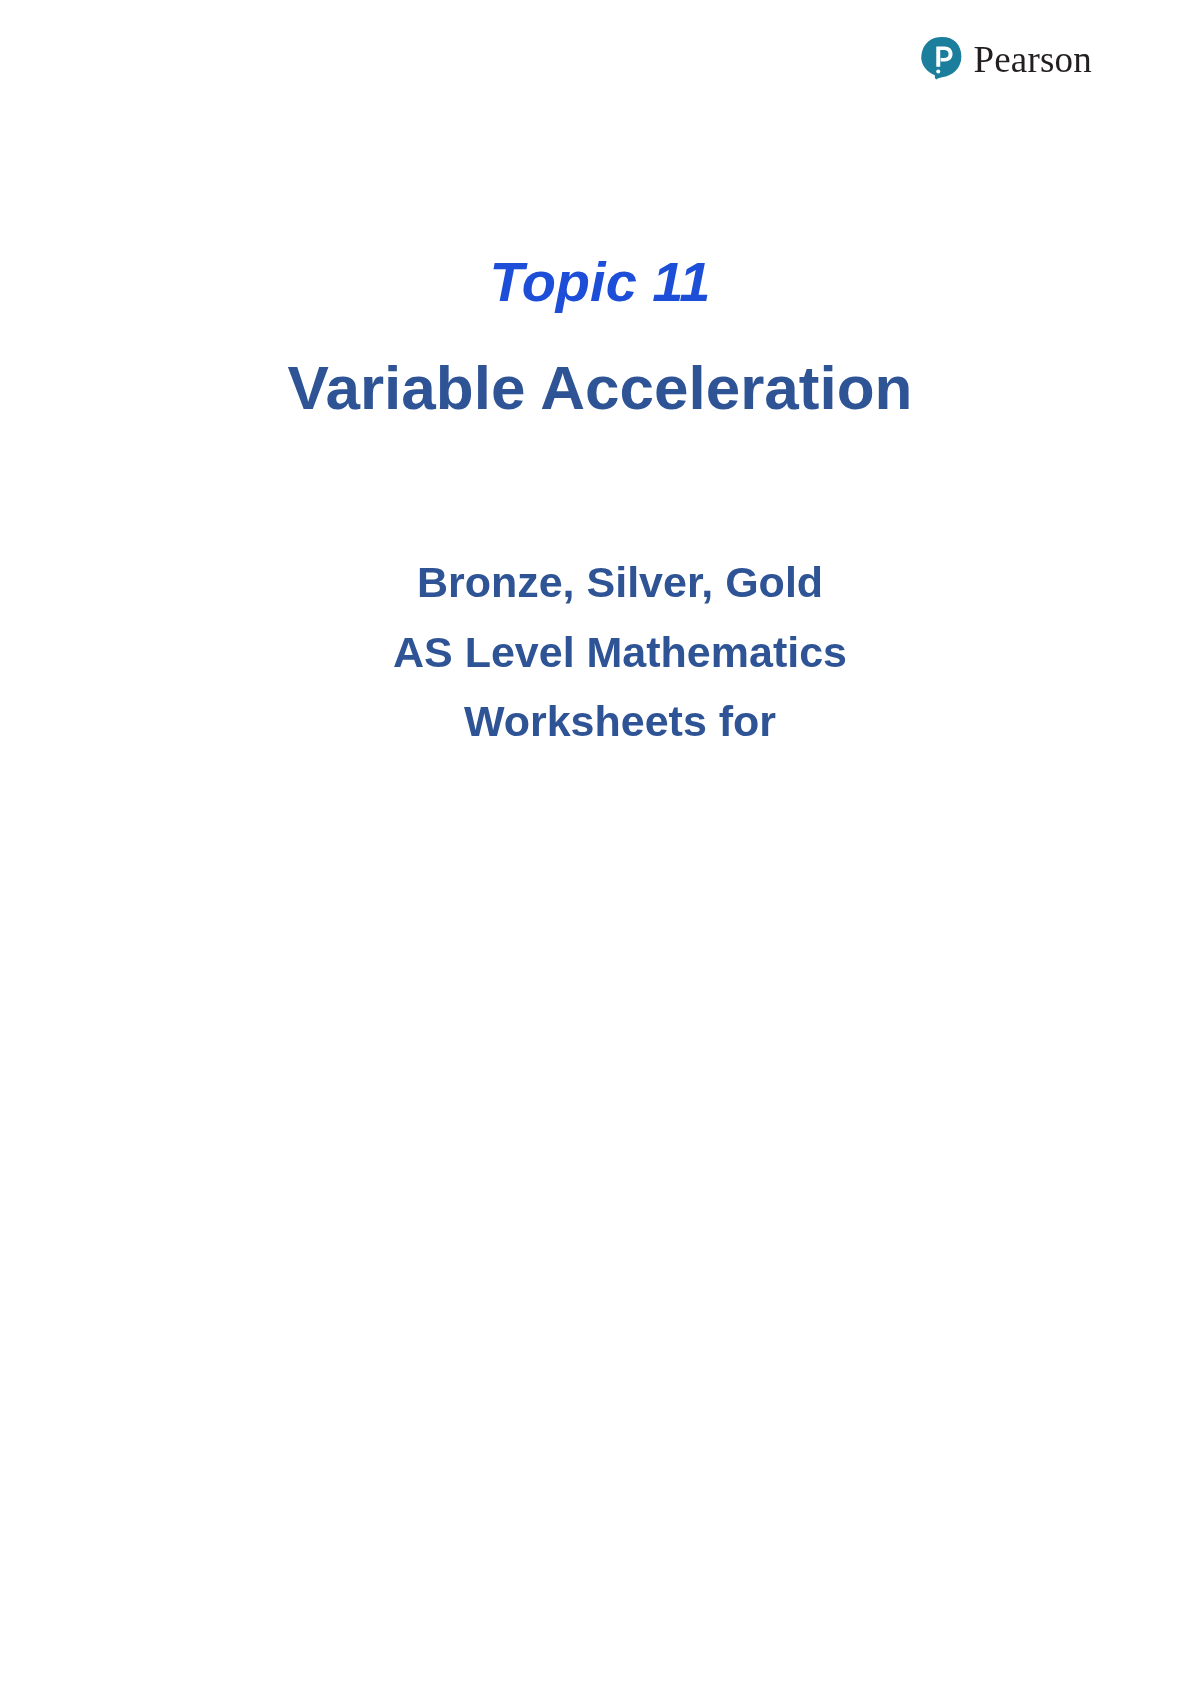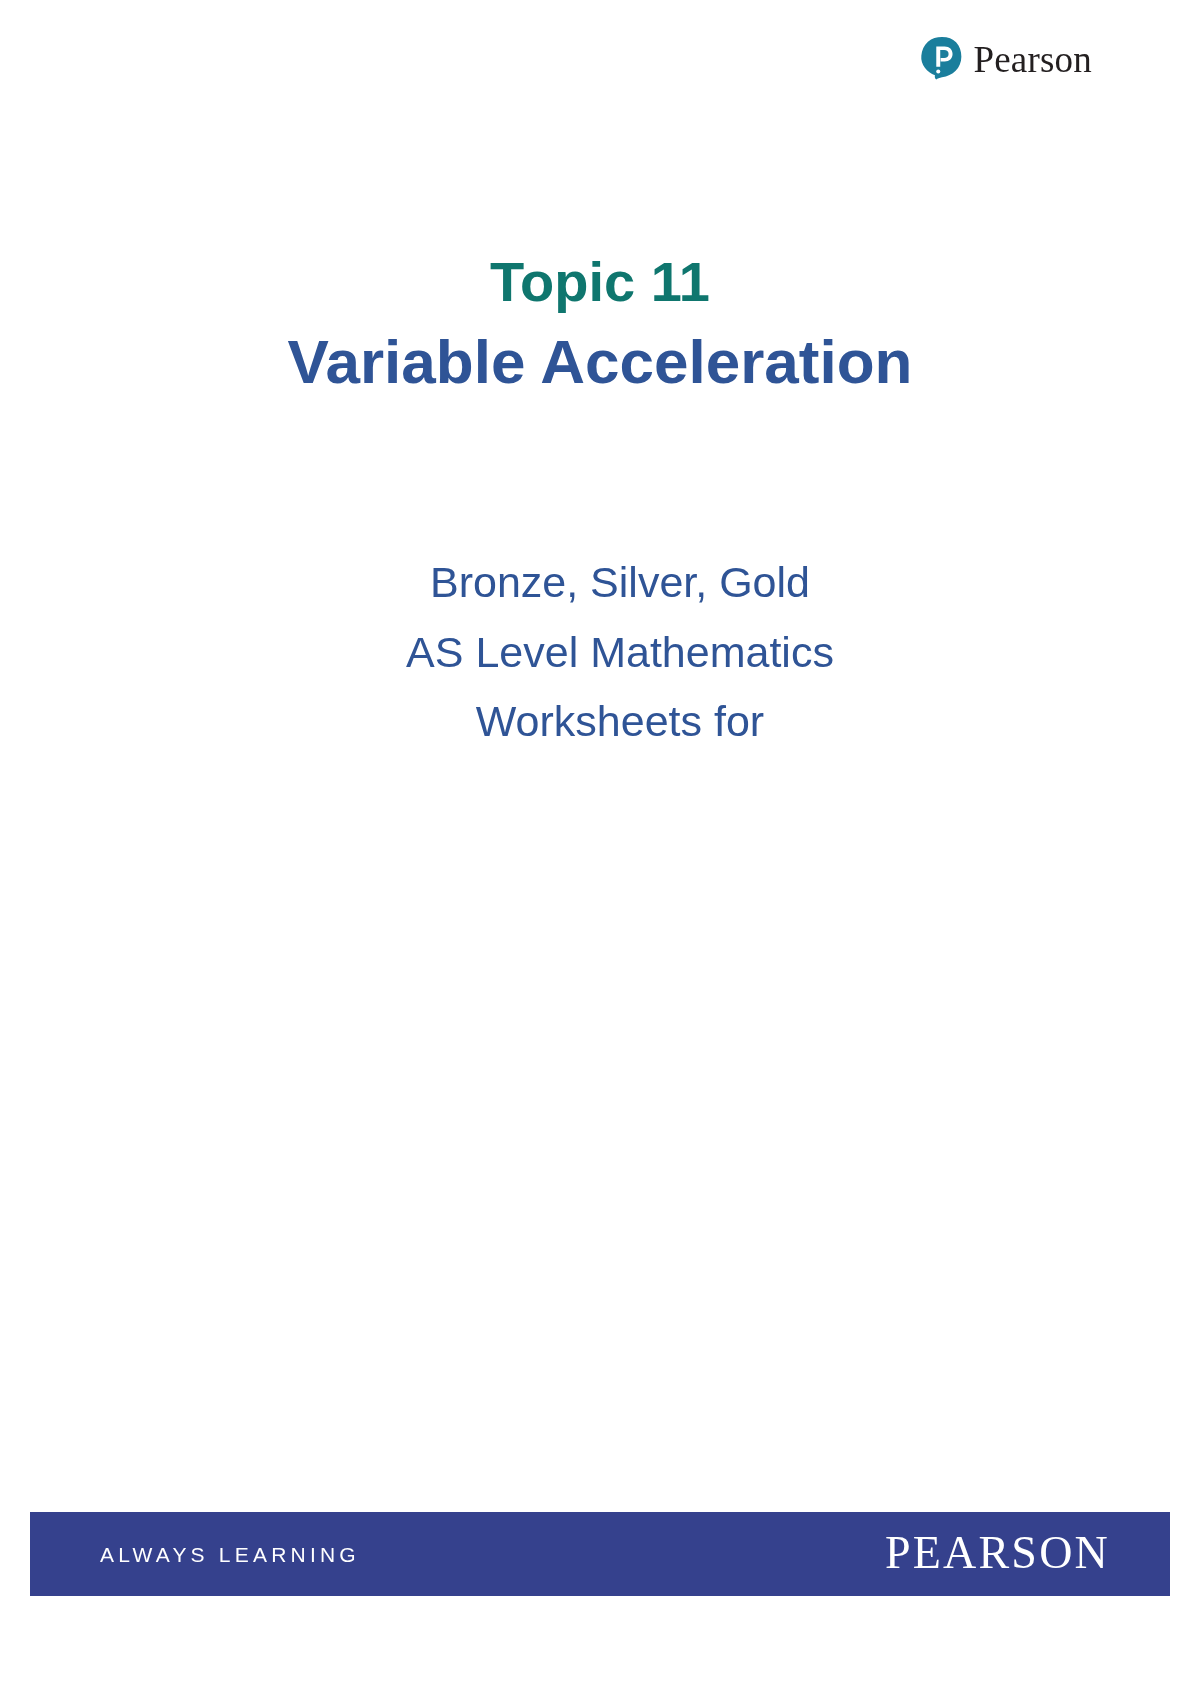--- a/index.html
+++ b/index.html
@@ -51,44 +51,45 @@
   .title-block {
     position: absolute;
     top: 248px;
     left: 0;
     width: 1200px;
     text-align: center;
   }
   .title-line-1 {
     font-size: 56px;
     font-weight: bold;
-    color: #0f766e;
+    color: #1d4ed8;
     line-height: 1.22;
     letter-spacing: 0px;
+    font-style: italic;
   }
   .title-line-2 {
     font-size: 62px;
     font-weight: bold;
     color: #2f5496;
     line-height: 1.22;
     letter-spacing: 0px;
-    margin-top: 8px;
+    margin-top: 34px;
   }
 
   
   .subtitle-block {
     position: absolute;
     top: 548px;
     left: 0;
     width: 1200px;
     text-align: center;
   }
   .subtitle-line {
     font-size: 43px;
-    font-weight: normal;
+    font-weight: bold;
     color: #2f5496;
     line-height: 1.62;
     letter-spacing: 0px;
     margin-left: 40px;
   }
 
   
   .footer-band {
     position: absolute;
     left: 30px;
@@ -162,18 +163,14 @@
     <div class="title-line-1">Topic 11</div>
     <div class="title-line-2">Variable Acceleration</div>
   </div>
 
   <div class="subtitle-block">
     <div class="subtitle-line">Bronze, Silver, Gold</div>
     <div class="subtitle-line">AS Level Mathematics</div>
     <div class="subtitle-line">Worksheets for</div>
   </div>
 
-  <div class="footer-band">
-    <span class="footer-tagline">ALWAYS LEARNING</span>
-    <span class="footer-brand">PEARSON</span>
-  </div>
 
 </div>
 
 </body></html>

